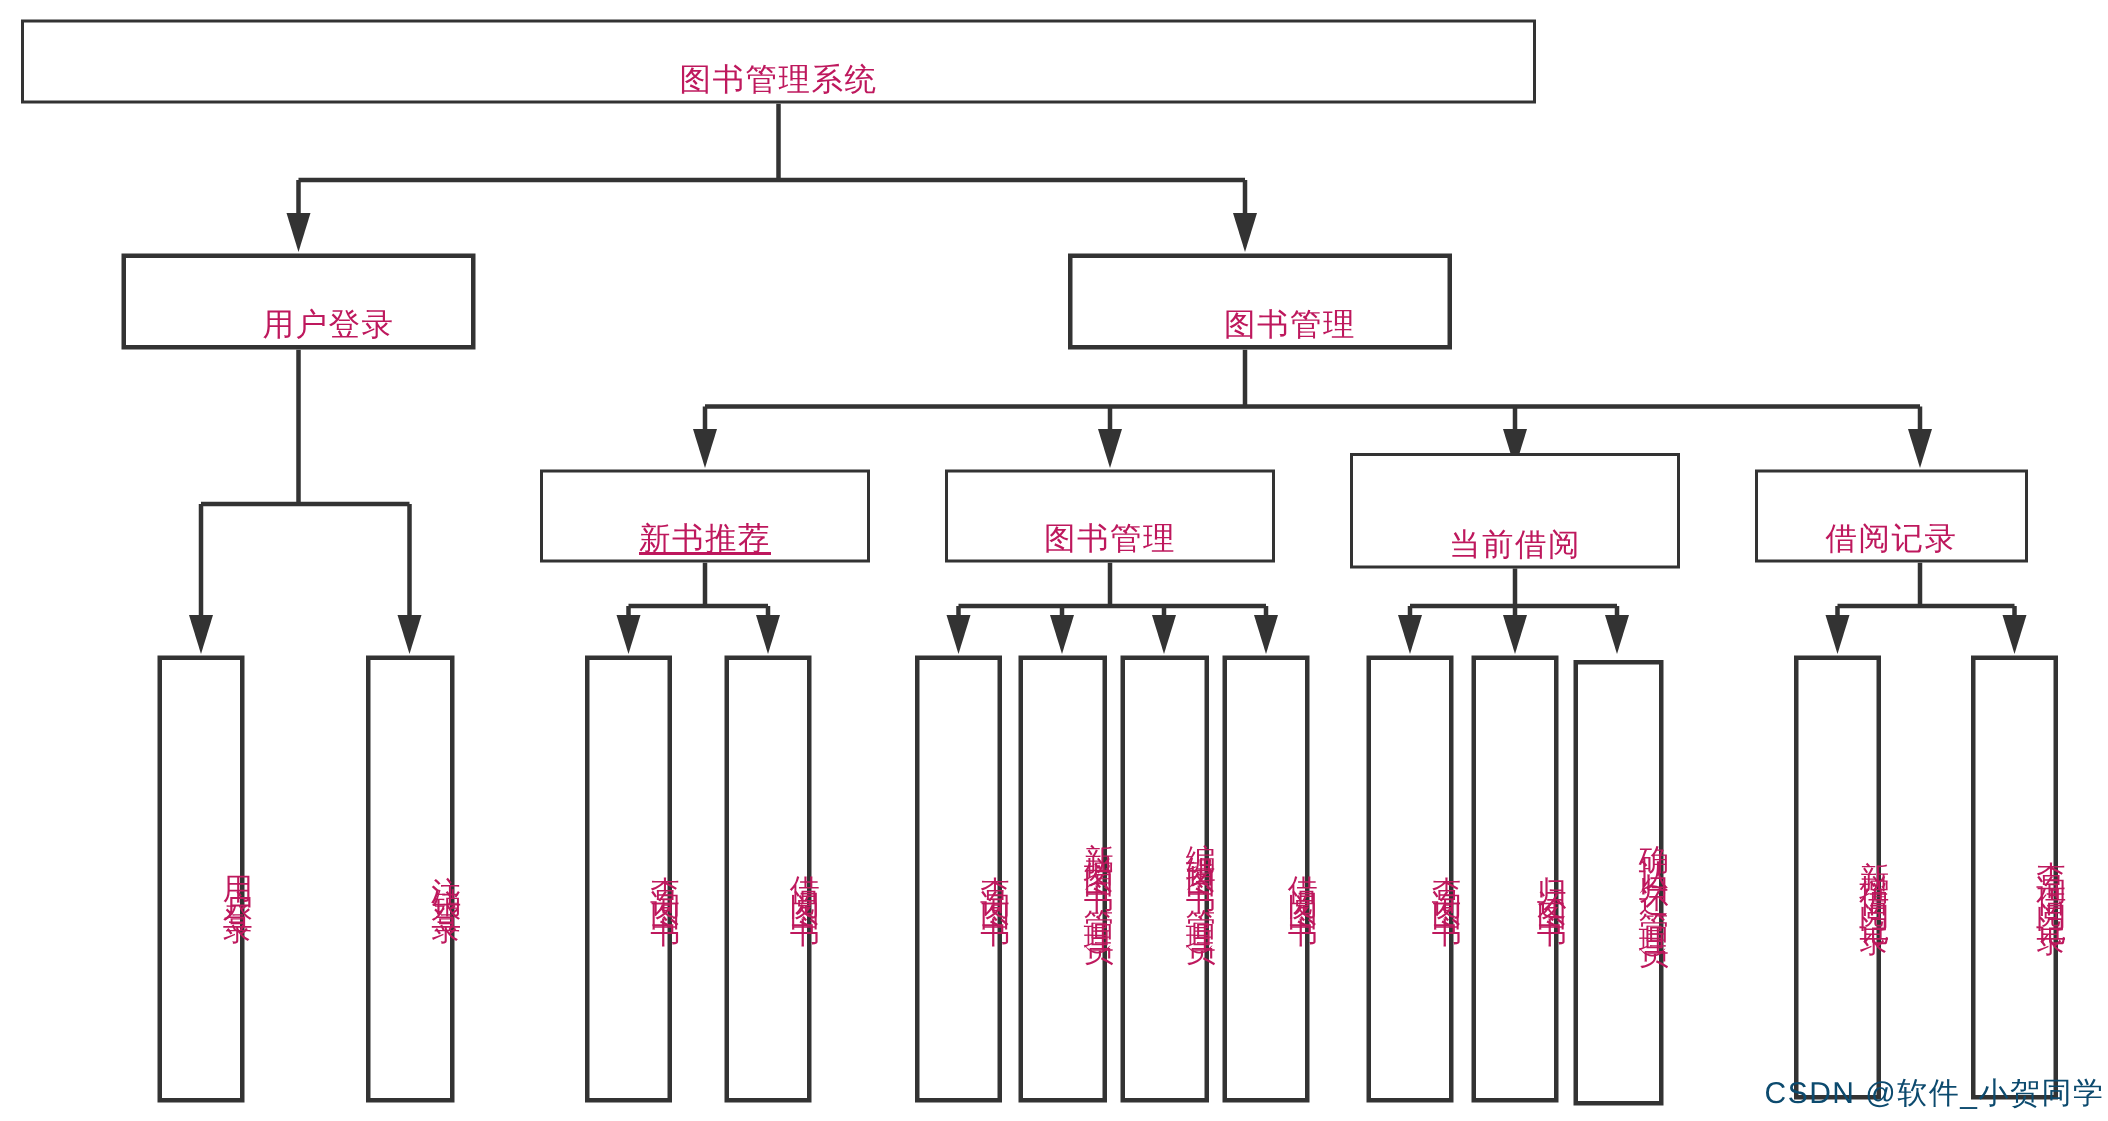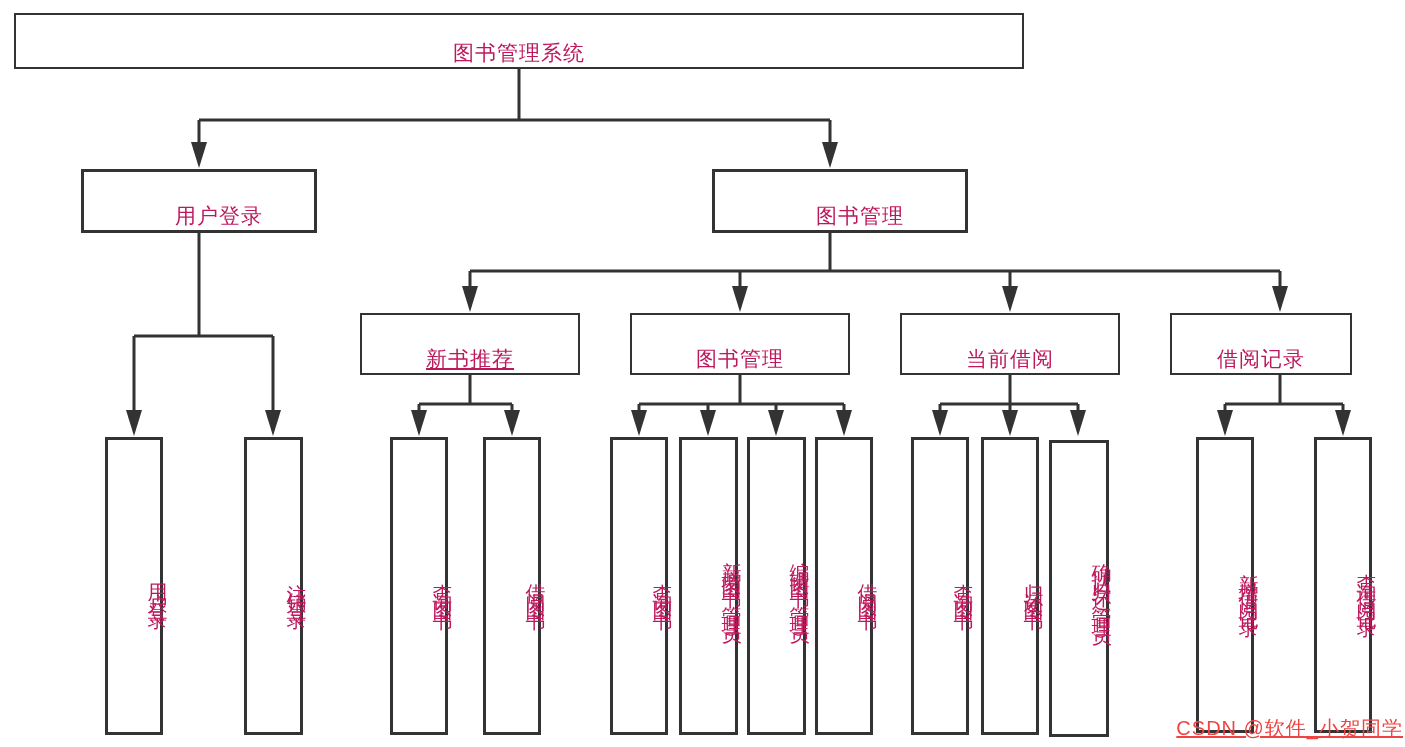--- a/index.html
+++ b/index.html
@@ -32,23 +32,22 @@
     letter-spacing:9px;
     line-height:1;
     white-space:normal;
   }
   .leaf span{display:block;}
   .watermark{
     position:absolute;
     right:2px;
     bottom:5px;
     font-size:20px;
-    color:#ef4444;
+    color:#0c4a6e;
     letter-spacing:1px;
-    text-decoration:underline;
   }
 </style>
 </head>
 <body>
 
 <div class="canvas">
 
   <svg class="connectors" viewBox="0 0 1405 747" xmlns="http://www.w3.org/2000/svg" fill="none" stroke="#333333" stroke-width="3">
 
     <g>
@@ -109,21 +108,21 @@
   <div class="box b3" style="left:712px;top:169px;width:256px;height:64px;">
     <span>图书管理</span>
   </div>
 
   <div class="box" style="left:360px;top:313px;width:220px;height:62px;text-decoration:underline;">
     <span>新书推荐</span>
   </div>
   <div class="box" style="left:630px;top:313px;width:220px;height:62px;">
     <span>图书管理</span>
   </div>
-  <div class="box" style="left:900px;top:313px;width:220px;height:62px;">
+  <div class="box" style="left:900px;top:302px;width:220px;height:77px;">
     <span>当前借阅</span>
   </div>
   <div class="box" style="left:1170px;top:313px;width:182px;height:62px;">
     <span>借阅记录</span>
   </div>
 
   <div class="box b3 leaf" style="left:105px;top:437px;width:58px;height:298px;">
     <span>用户登录</span>
   </div>
   <div class="box b3 leaf" style="left:244px;top:437px;width:59px;height:298px;">

